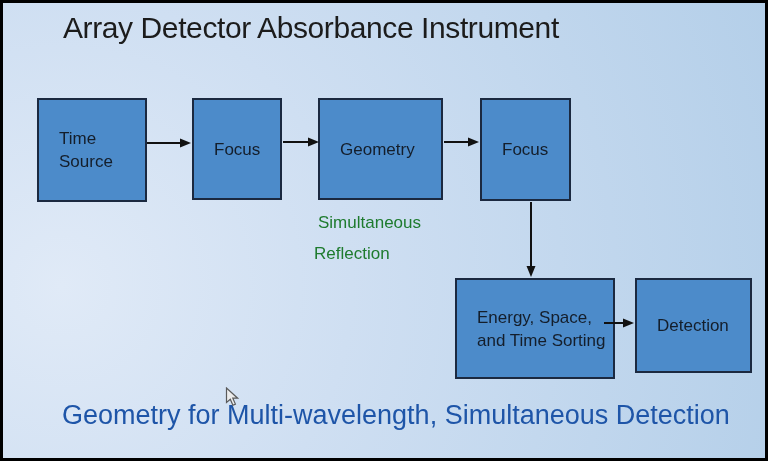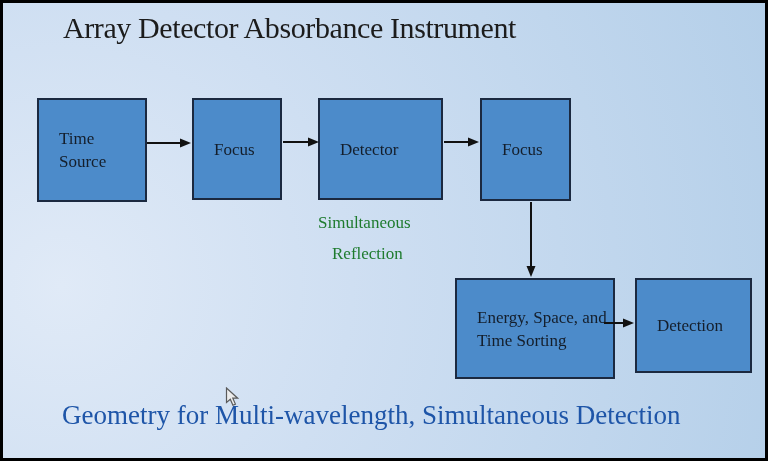--- a/index.html
+++ b/index.html
@@ -1,20 +1,20 @@
 <!DOCTYPE html>
 <html style="--background-top: #b4cfe9; --background-light: #e0eaf7; --box-fill: #4c8bca; --box-border: #1b2940; --box-text: #141e2b; --title-text: #1c1c1c; --path-label-text: #1e7b2e; --caption-text: #1e55a8; --arrow: #111111;"><head>
 <meta charset="utf-8">
 <style>
   html,body{margin:0;padding:0;background:#222;}
   .stage{
     position:relative;
     width:768px;height:461px;
     overflow:hidden;
-    font-family:Liberation Serif, serif;
+    font-family:Liberation Sans, sans-serif;
     background:
       radial-gradient(circle at 8% 62%, var(--background-light,#e0eaf7) 0%, #cfdff2 38%, var(--background-top,#b4cfe9) 100%);
     box-shadow: inset 0 0 0 3px #000;
   }
   .title{
     position:absolute;left:63px;top:7px;
     font-size:30px;line-height:42px;
     letter-spacing:-0.4px;
     color:var(--title-text,#1c1c1c);
     white-space:nowrap;
@@ -37,21 +37,21 @@
   .box-focus-2{left:480px;top:98px;width:91px;height:103px;}
   .box-sorting{left:455px;top:278px;width:160px;height:101px;}
   .box-detection{left:635px;top:278px;width:117px;height:95px;}
   .path-label{
     position:absolute;
     font-size:17px;line-height:22px;
     color:var(--path-label-text,#1e7b2e);
     white-space:nowrap;
   }
   .label-transmission{left:318px;top:212px;}
-  .label-reflection{left:332px;top:243px;}
+  .label-reflection{left:314px;top:243px;}
   .caption{
     position:absolute;left:62px;top:400px;
     font-size:27px;line-height:30px;
     color:var(--caption-text,#1e55a8);
     white-space:nowrap;
   }
   .arrows{position:absolute;left:0;top:0;pointer-events:none;}
   .arrows line{stroke:var(--arrow,#111111);stroke-width:2;}
   .arrows polygon{fill:var(--arrow,#111111);}
   .cursor{position:absolute;left:225px;top:387px;pointer-events:none;}
@@ -63,21 +63,21 @@
 
   <div class="title">Array Detector Absorbance Instrument</div>
 
   <div class="box box-light-source">
     <span>Time Source</span>
   </div>
   <div class="box box-focus-1">
     <span>Focus</span>
   </div>
   <div class="box box-specimen">
-    <span>Detector</span>
+    <span>Geometry</span>
   </div>
   <div class="box box-focus-2">
     <span>Focus</span>
   </div>
   <div class="box box-sorting">
     <span>Energy, Space, and Time Sorting</span>
   </div>
   <div class="box box-detection">
     <span>Detection</span>
   </div>

